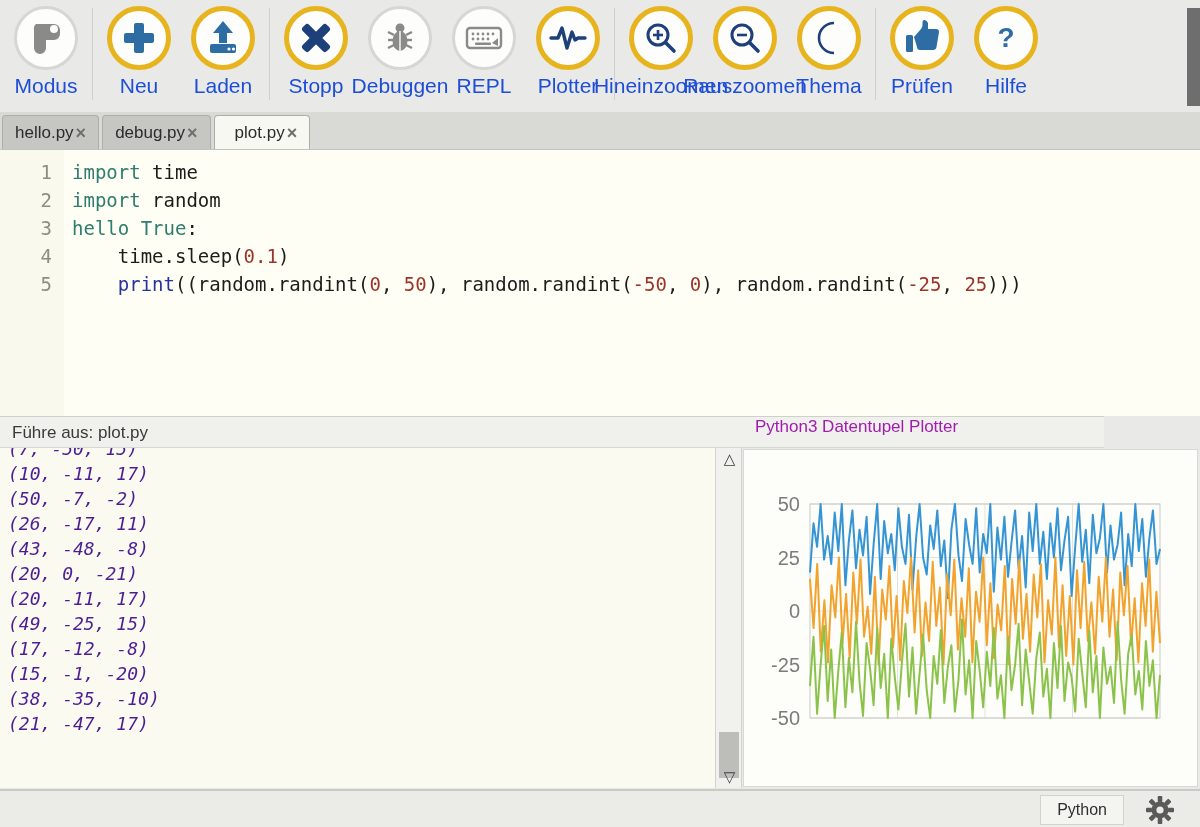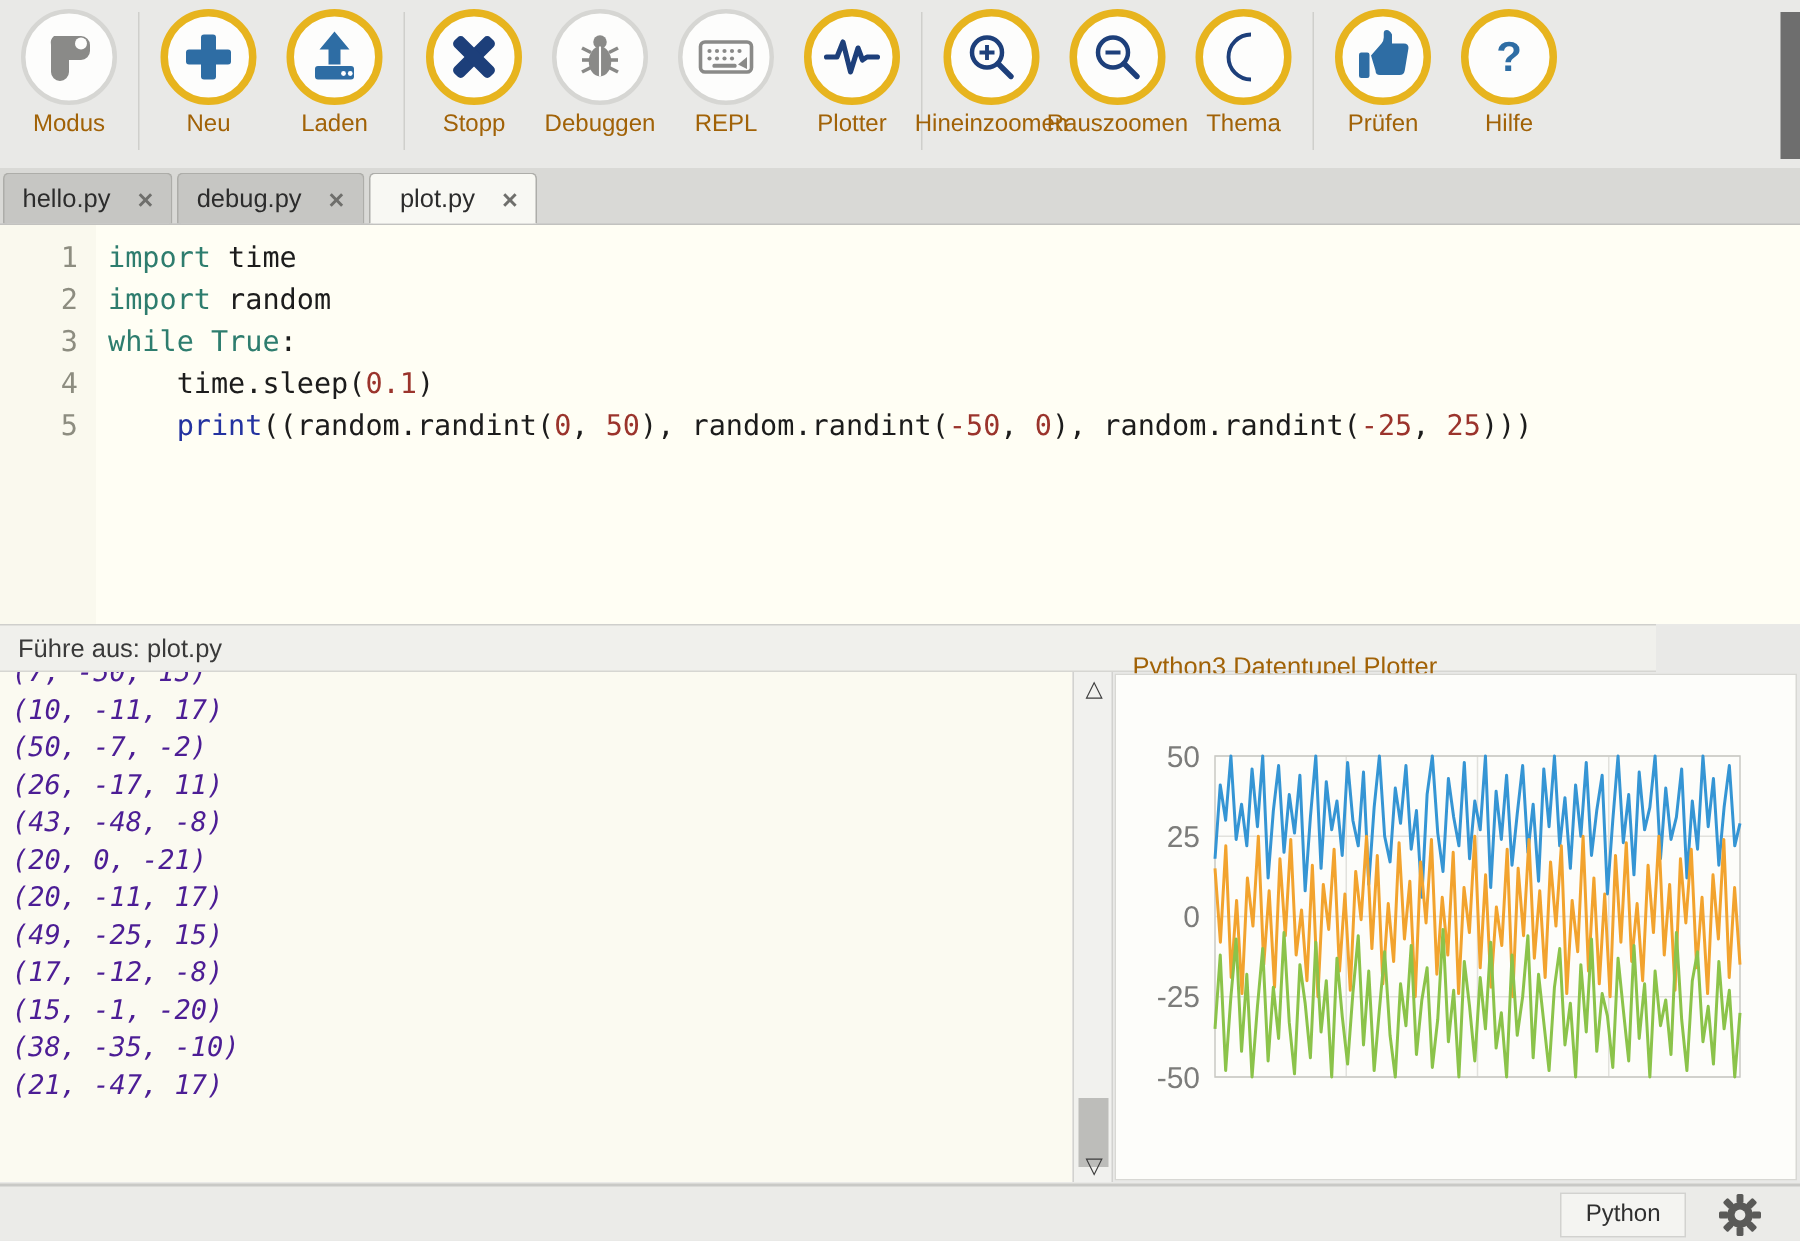--- a/index.html
+++ b/index.html
@@ -9,29 +9,29 @@
   
   #toolbar { position:absolute; left:0; top:0; width:1200px; height:112px;
              background:#e9e9e7; display:flex; align-items:flex-start; padding:6px 2px 0 4px; }
   .tb-group { display:flex; }
   .tb-sep { width:1px; background:#cfcfcc; height:92px; margin:2px 4px 0 4px; }
   .tb-btn { width:84px; display:flex; flex-direction:column; align-items:center; cursor:pointer; }
   .tb-circle { width:64px; height:64px; border-radius:50%; background:#fdfdfc;
                display:flex; align-items:center; justify-content:center; }
   .ring-yellow { border:5px solid #e7b41e; }
   .ring-gray   { border:3px solid #d6d6d3; }
-  .tb-label { font-size:16px; color:#a16207; margin-top:4px; white-space:nowrap; }
+  .tb-label { font-size:21px; color:#1d4ed8; margin-top:4px; white-space:nowrap; }
 
   
   #top-scroll { position:absolute; right:0; top:8px; width:13px; height:98px; background:#6e6e6e; }
 
   
   #tabbar { position:absolute; left:0; top:112px; width:1200px; height:38px;
             background:#d9d9d6; border-bottom:1px solid #c2c2bf; display:flex; align-items:flex-end; padding-left:2px;}
-  .tab { height:34px; display:flex; align-items:center; gap:18px; padding:0 12px;
+  .tab { height:34px; display:flex; align-items:center; gap:2px; padding:0 12px;
          border:1px solid #adada9; border-bottom:none; border-radius:4px 4px 0 0;
          background:#c6c6c3; font-size:17px; color:#2c2c2c; margin-right:3px; cursor:pointer; }
   .tab.active { background:#f8f8f3;padding-left:20px; }
   .tab-close { font-weight:bold; font-size:18px; color:#6f6f6c; line-height:1; }
 
   
   #editor { position:absolute; left:0; top:150px; width:1200px; height:266px; background:#fffef4; overflow:hidden; }
   #gutter { position:absolute; left:0; top:0; width:64px; height:266px; background:#faf9ee; }
   .ed-line { position:relative; height:28px; font-family:"DejaVu Sans Mono", monospace; font-size:19px; line-height:28px; white-space:pre; }
   .ed-num  { position:absolute; left:0; width:52px; text-align:right; color:#8d8d80; }
@@ -39,21 +39,21 @@
   #editor-lines { padding-top:8px; }
   .tok-kw { color:#2e7d6e; }
   .tok-builtin { color:#2433a0; }
   .tok-num { color:#9b342c; }
   .tok-pl { color:#1c1c1c; }
 
   
   #panel-headers { position:absolute; left:0; top:416px; width:1104px; height:32px;
                    background:#f0f0ec; border-top:1px solid #cfcfcc; border-bottom:1px solid #d6d6d2; }
   #left-title  { position:absolute; left:12px; top:6px; font-size:17px; color:#3a3a3a; }
-  #right-title { position:absolute; left:755px; top:18px; font-size:17px; color:#a16207;text-decoration:underline; }
+  #right-title { position:absolute; left:755px; top:0; font-size:17px; color:#a21caf; }
 
   
   #output { position:absolute; left:0; top:448px; width:715px; height:340px; background:#fbfaf1; overflow:hidden; }
   #output-lines { padding:0 0 0 8px; margin-top:-12px; font-family:"DejaVu Sans Mono", monospace;
                   font-size:18px; line-height:25px; color:#4c1d95; white-space:pre;font-style:italic; }
 
   
   #mid-scrollbar { position:absolute; left:715px; top:448px; width:27px; height:340px;
                    background:#f1f1ee; border-left:1px solid #d2d2cf; border-right:1px solid #d2d2cf; }
   .sb-arrow { position:absolute; left:0; width:27px; text-align:center; font-size:15px; color:#3c3c3c; cursor:pointer; }
@@ -245,21 +245,21 @@
       <span>plot.py</span>
       <span class="tab-close">×</span>
     </div>
   </div>
 
 <div id="editor">
   <div id="gutter"></div>
   <div id="editor-lines">
       <div class="ed-line"><span class="ed-num">1</span><span class="ed-code"><span class="tok-kw">import</span><span class="tok-pl"> time</span></span></div>
       <div class="ed-line"><span class="ed-num">2</span><span class="ed-code"><span class="tok-kw">import</span><span class="tok-pl"> random</span></span></div>
-      <div class="ed-line"><span class="ed-num">3</span><span class="ed-code"><span class="tok-kw">while</span><span class="tok-pl"> </span><span class="tok-kw">True</span><span class="tok-pl">:</span></span></div>
+      <div class="ed-line"><span class="ed-num">3</span><span class="ed-code"><span class="tok-kw">hello</span><span class="tok-pl"> </span><span class="tok-kw">True</span><span class="tok-pl">:</span></span></div>
       <div class="ed-line"><span class="ed-num">4</span><span class="ed-code"><span class="tok-pl">    time.sleep(</span><span class="tok-num">0.1</span><span class="tok-pl">)</span></span></div>
       <div class="ed-line"><span class="ed-num">5</span><span class="ed-code"><span class="tok-pl">    </span><span class="tok-builtin">print</span><span class="tok-pl">((random.randint(</span><span class="tok-num">0</span><span class="tok-pl">, </span><span class="tok-num">50</span><span class="tok-pl">), random.randint(</span><span class="tok-num">-50</span><span class="tok-pl">, </span><span class="tok-num">0</span><span class="tok-pl">), random.randint(</span><span class="tok-num">-25</span><span class="tok-pl">, </span><span class="tok-num">25</span><span class="tok-pl">)))</span></span></div>
     </div>
 
 </div>
 
 <div id="panel-headers">
   <div id="left-title">Führe aus: plot.py</div>
   <div id="right-title">Python3 Datentupel Plotter</div>
 </div>

